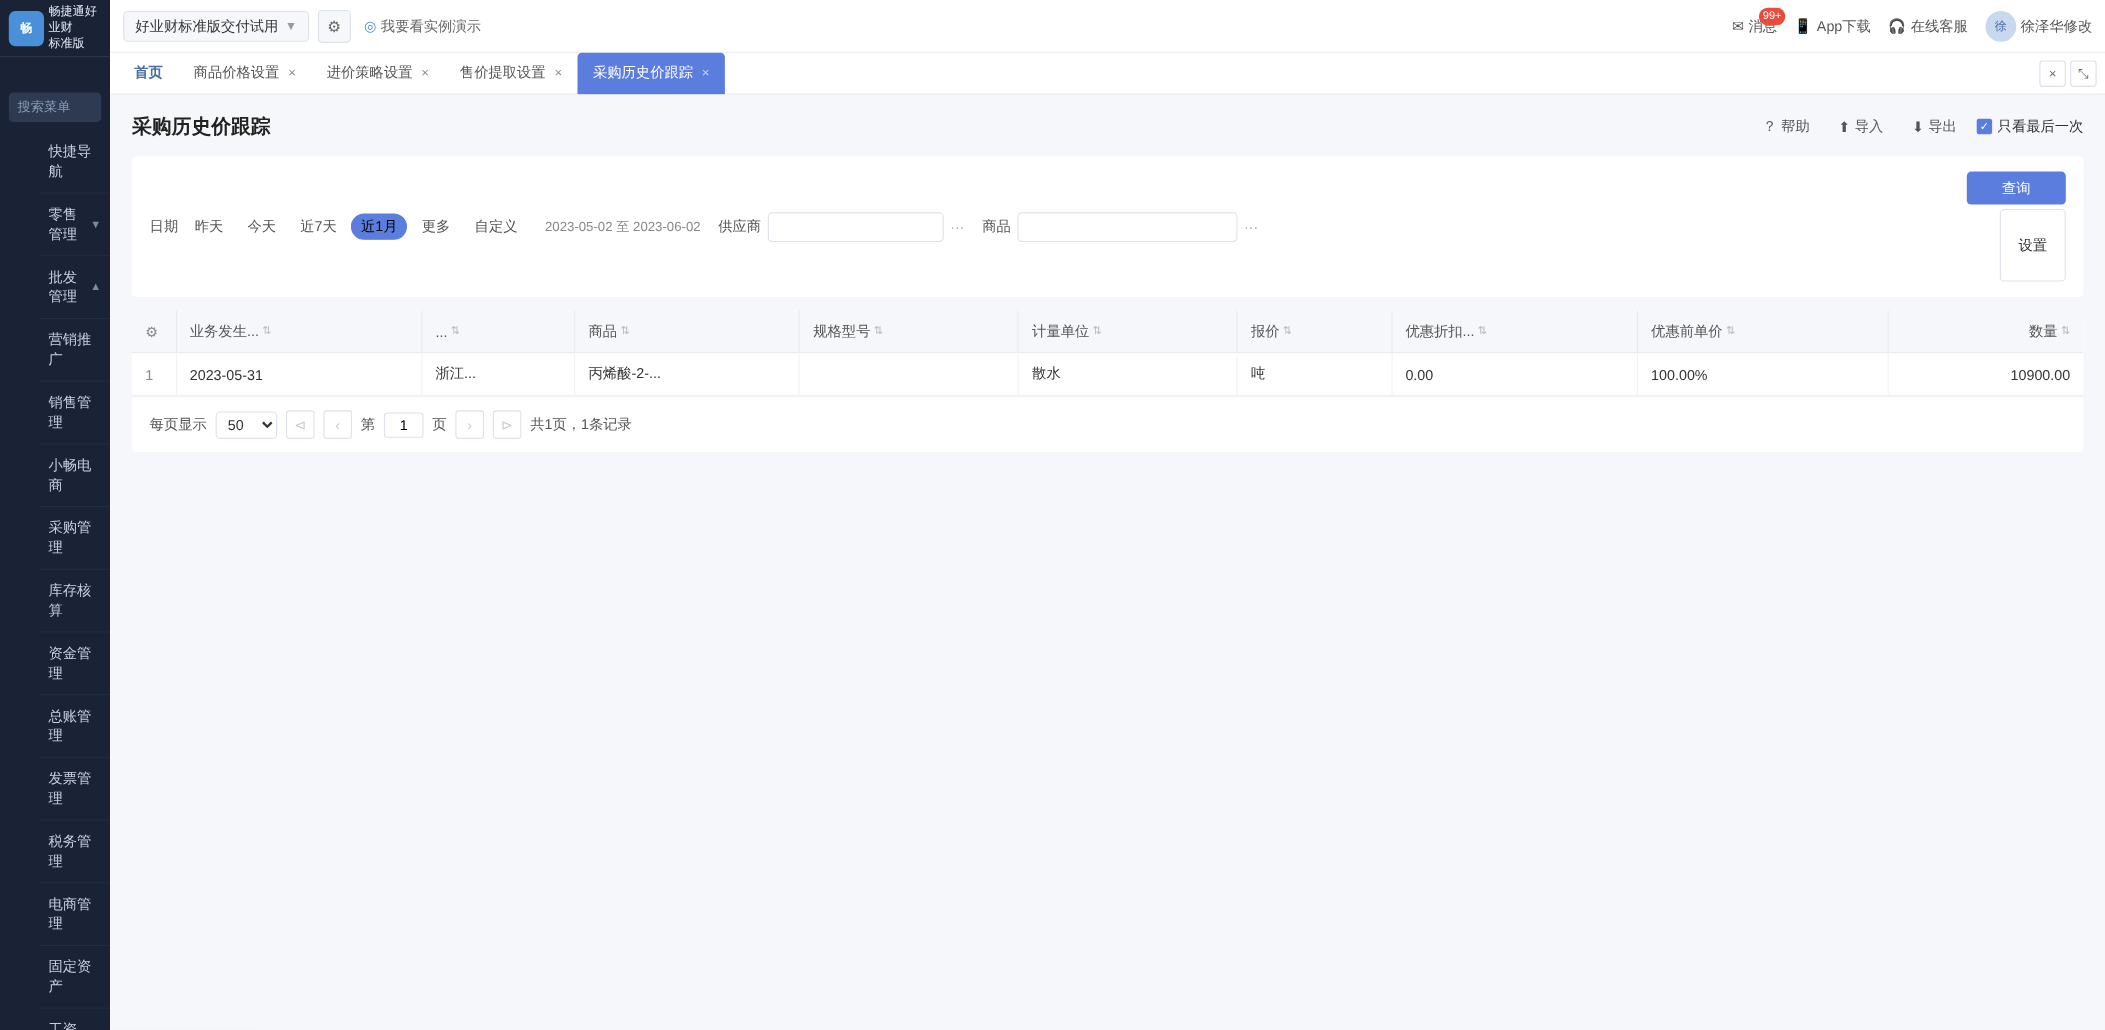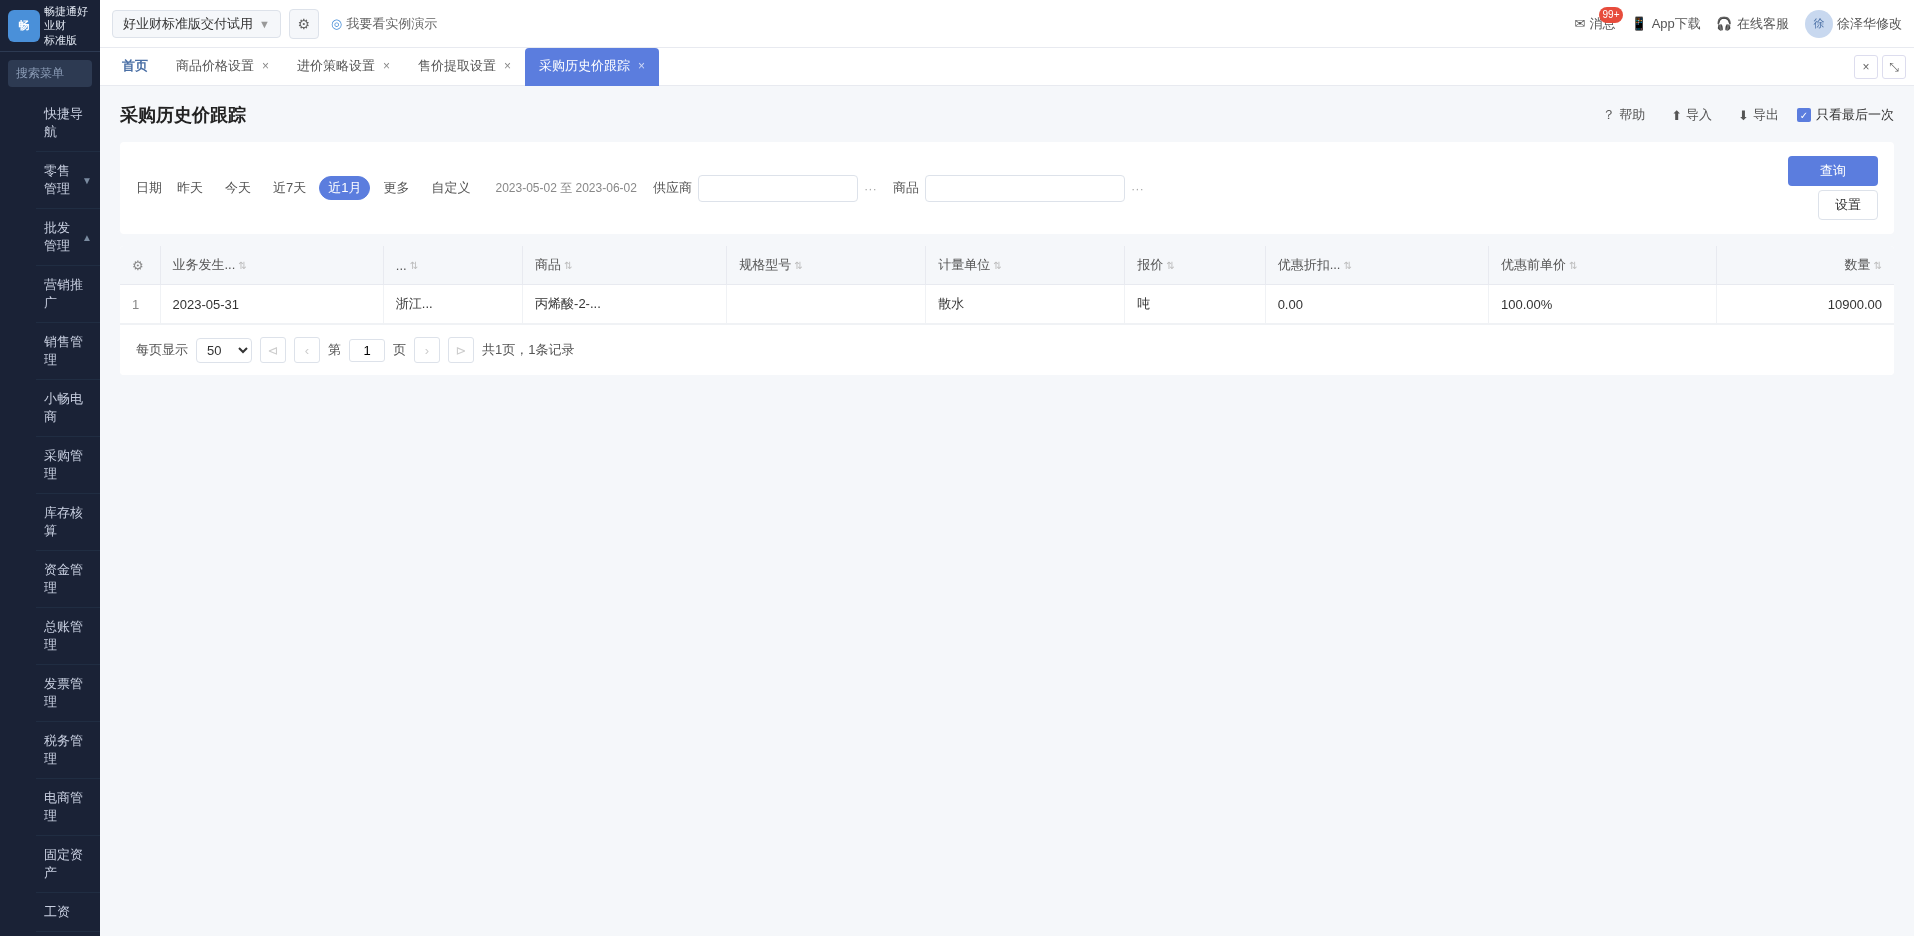--- a/index.html
+++ b/index.html
@@ -33,21 +33,21 @@
       color: white; font-size: 11px; font-weight: bold;
       flex-shrink: 0;
     }
     .sidebar-logo-text { font-size: 11px; color: #e0e6f0; line-height: 1.3; }
 
     .sidebar-search {
       padding: 8px;
     }
     .sidebar-search-btn {
       width: 100%; background: #2d3a52; border: none; color: #8a9bb5; padding: 5px 8px;
-      border-radius: 4px; cursor: pointer; font-size: 12px; text-align: left;
+      border-radius: 4px; cursor: pointer; font-size: 12px; text-align: left; margin-top: 24px;
     }
 
     .sidebar-nav-item {
       padding: 10px 8px;
       cursor: pointer;
       display: flex; align-items: center; justify-content: space-between;
       font-size: 13px; color: #c8cfe0;
       border-bottom: 1px solid #202d42;
       margin-left: 36px;
     }
@@ -199,39 +199,39 @@
     .filter-group {
       display: flex; align-items: center; gap: 6px;
     }
     .filter-label { color: #555; font-size: 13px; white-space: nowrap; }
     .date-options { display: flex; gap: 4px; align-items: center; }
     .date-btn {
       padding: 2px 8px; border-radius: 12px; cursor: pointer; font-size: 13px; color: #555;
       border: 1px solid transparent;
     }
     .date-btn.active {
-      background: #5b7dde; color: #ffffff; border-color: #5b7dde; border-radius: 12px;
+      background: #5b7dde; color: #000000; border-color: #5b7dde; border-radius: 12px;
     }
     .filter-input-group {
       display: flex; align-items: center; gap: 6px;
     }
     .filter-input {
       border: 1px solid #dde2ea; border-radius: 4px; padding: 5px 10px;
       font-size: 13px; color: #333; width: 160px; outline: none;
     }
     .filter-dots { color: #aaa; cursor: pointer; }
 
     
     .query-btn {
       background: #5b7dde; color: #fff; border: none; border-radius: 4px;
       padding: 6px 32px; cursor: pointer; font-size: 13px;
     }
     .settings-btn {
       background: #fff; color: #333; border: 1px solid #dde2ea; border-radius: 4px;
-      padding: 5px 16px; cursor: pointer; font-size: 13px;
+      padding: 23px 16px; cursor: pointer; font-size: 13px;
     }
     .filter-right { margin-left: auto; display: flex; flex-direction: column; gap: 4px; align-items: flex-end; }
 
     
     .table-container {
       background: #fff;
       border-radius: 4px;
       overflow: auto;
     }
     table {

